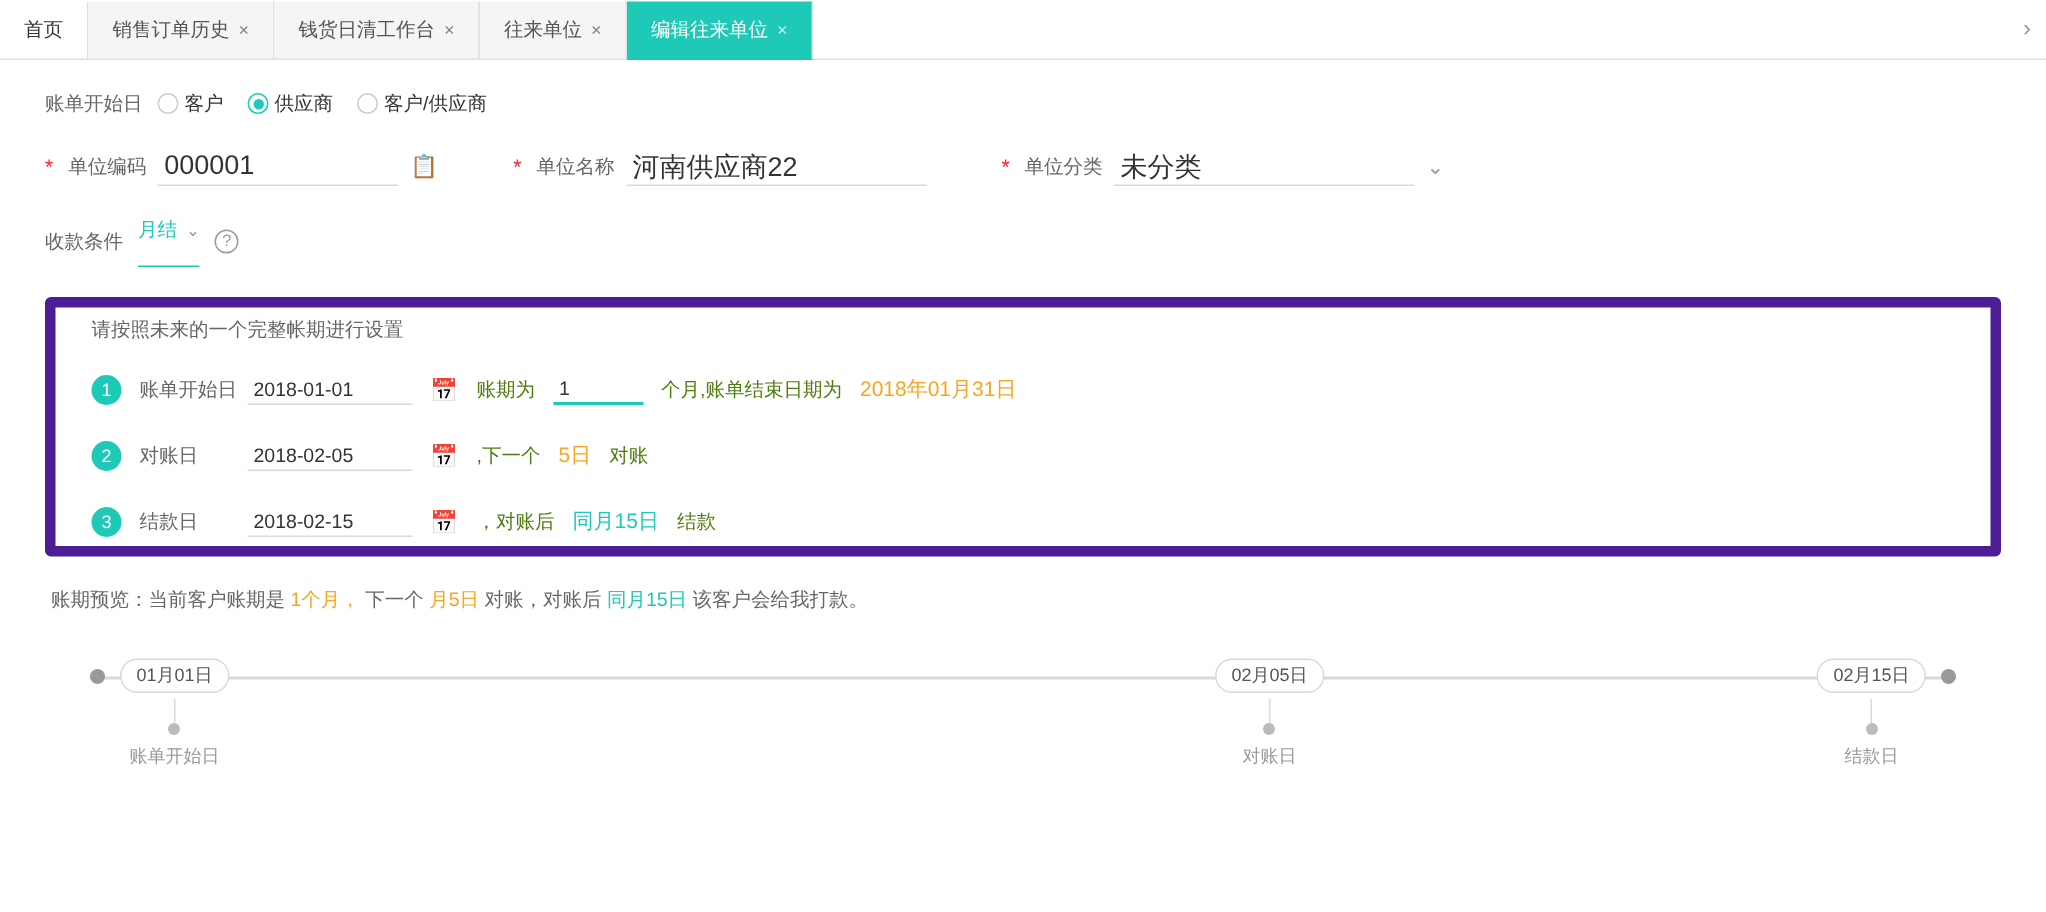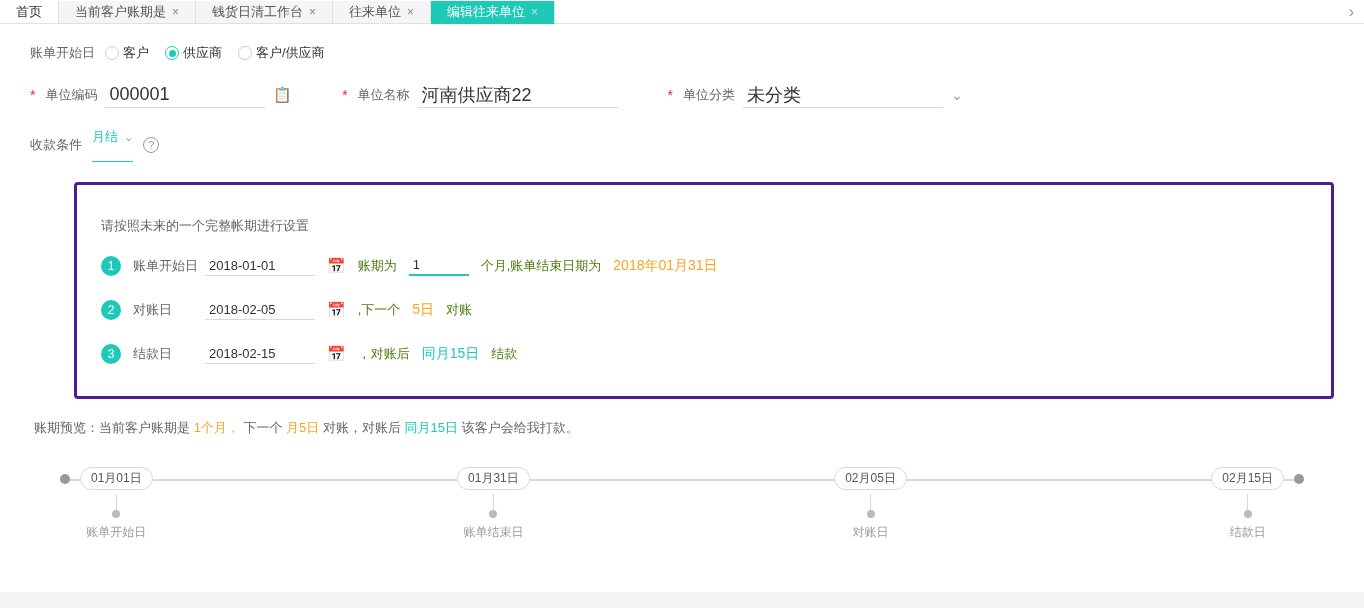--- a/index.html
+++ b/index.html
@@ -4,21 +4,21 @@
   <style>
     * { box-sizing: border-box; margin: 0; padding: 0; }
     body { font-family: 'Microsoft YaHei', Arial, sans-serif; font-size: 14px; color: #333; background: #f5f5f5; }
 
     
     .tab-bar {
       display: flex;
       align-items: stretch;
       background: #fff;
       border-bottom: 1px solid #e0e0e0;
-      height: 24px;
+      height: 40px;
       position: relative;
     }
     .tab {
       display: flex;
       align-items: center;
       padding: 0 16px;
       cursor: pointer;
       font-size: 13px;
       color: #555;
       border-right: 1px solid #e0e0e0;
@@ -167,25 +167,24 @@
       display: inline-flex;
       align-items: center;
       justify-content: center;
       font-size: 11px;
       color: #999;
       cursor: pointer;
     }
 
     
     .section-box {
-      border: 3px solid #4c1d95;
+      border: 7px solid #4c1d95;
       border-radius: 4px;
-      padding: 32px 24px;
+      padding: 6px 24px;
       margin-bottom: 20px;
-      margin-left: 44px;
     }
     .section-title {
       font-size: 13px;
       color: #666;
       margin-bottom: 20px;
     }
 
     .period-row {
       display: flex;
       align-items: center;
@@ -291,21 +290,21 @@
     }
   </style>
 </head>
 <body>
 
 <div class="tab-bar">
   <div class="tab">
     <span>首页</span>
   </div>
   <div class="tab">
-    <span>当前客户账期是</span>
+    <span>销售订单历史</span>
     <span class="close-btn">×</span>
   </div>
   <div class="tab">
     <span>钱货日清工作台</span>
     <span class="close-btn">×</span>
   </div>
   <div class="tab">
     <span>往来单位</span>
     <span class="close-btn">×</span>
   </div>
@@ -418,26 +417,20 @@
 
       <div class="timeline-point" style="margin-left: 20px;">
         <div class="timeline-badge">01月01日</div>
         <div style="width:1px; height:16px; background:#d9d9d9; margin-top:4px;"></div>
         <div style="width:8px; height:8px; border-radius:50%; background:#bbb;"></div>
         <div class="timeline-sub">账单开始日</div>
       </div>
 
       <div style="flex:1;"></div>
 
-      <div class="timeline-point">
-        <div class="timeline-badge">01月31日</div>
-        <div style="width:1px; height:16px; background:#d9d9d9; margin-top:4px;"></div>
-        <div style="width:8px; height:8px; border-radius:50%; background:#bbb;"></div>
-        <div class="timeline-sub">账单结束日</div>
-      </div>
 
       <div style="flex:1;"></div>
 
       <div class="timeline-point">
         <div class="timeline-badge">02月05日</div>
         <div style="width:1px; height:16px; background:#d9d9d9; margin-top:4px;"></div>
         <div style="width:8px; height:8px; border-radius:50%; background:#bbb;"></div>
         <div class="timeline-sub">对账日</div>
       </div>
 

